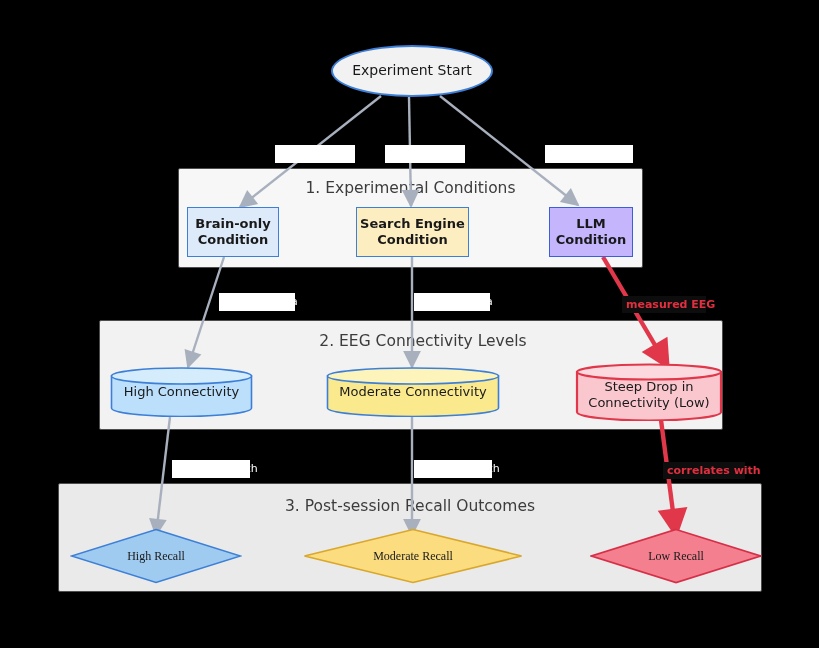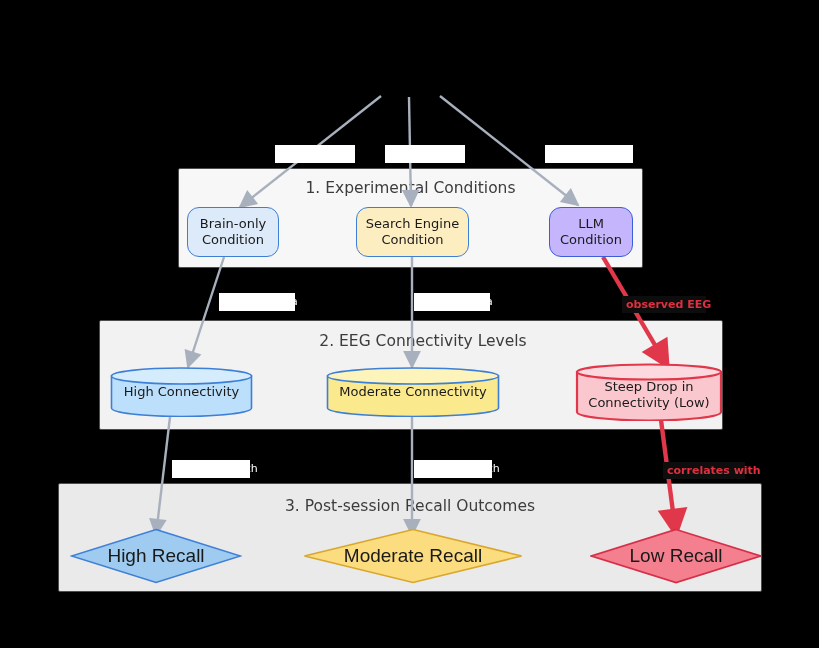--- a/index.html
+++ b/index.html
@@ -56,22 +56,23 @@
   }
 
   .ellipse {
     border-radius: 50%;
     border: 2.2px solid #3d7fd6;
     background: #f2f2f2;
     font-size: 14px;
   }
 
   .rect {
-    border-radius: 12px;
+    border-radius: 0;
     border: 1.5px solid #3d7fd6;
+    font-weight: bold;
   }
 
   
   .cyl {
     position: absolute;
   }
   .cyl .cyl-label {
     position: absolute;
     left: 0; right: 0;
     top: 50%;
@@ -88,23 +89,23 @@
   .diamond {
     position: absolute;
   }
   .diamond .dia-label {
     position: absolute;
     left: 0; right: 0;
     top: 50%;
     transform: translateY(-50%);
     text-align: center;
     color: #191919;
-    font-size: 19px;
+    font-size: 12px;
     z-index: 4;
-    font-family: Liberation Sans, sans-serif;
+    font-family: Liberation Serif, serif;
   }
 
   
   .edge-label {
     position: absolute;
     box-sizing: border-box;
     background: #ffffff;
     color: #ffffff;
     font-size: 11px;
     font-family: "DejaVu Sans", sans-serif;
@@ -157,20 +158,23 @@
       <path d="M170,417 L156,535"></path>
       <path d="M412,417 L412,535"></path>
     </g>
 
     <g stroke="#e0384a" fill="none" stroke-width="4.4" marker-end="url(#ah-red)">
       <path d="M603,257 L668,367"></path>
       <path d="M661,420 L676,535"></path>
     </g>
   </svg>
 
+  <div class="node ellipse" style="left:331px; top:45px; width:162px; height:52px;">
+    <span>Experiment Start</span>
+  </div>
 
   <div class="node rect" style="left:187px; top:207px; width:92px; height:50px; background:#dceaf9; border-color:#3d7fd6;">
     <span style="white-space:pre-line;">Brain-only
 Condition</span>
   </div>
   <div class="node rect" style="left:356px; top:207px; width:113px; height:50px; background:#fdeec2; border-color:#3d7fd6;">
     <span style="white-space:pre-line;">Search Engine
 Condition</span>
   </div>
   <div class="node rect" style="left:549px; top:207px; width:84px; height:50px; background:#c4b5fd; border-color:#3d5ed6;text-align:center;">
@@ -223,19 +227,19 @@
     </svg>
     <div class="dia-label">Low Recall</div>
   </div>
 
   <div class="edge-label" style="left:275px; top:145px; width:80px; height:18px;">assign</div>
   <div class="edge-label" style="left:385px; top:145px; width:80px; height:18px;">assign</div>
   <div class="edge-label" style="left:545px; top:145px; width:88px; height:18px;">assign</div>
 
   <div class="edge-label" style="left:219px; top:293px; width:76px; height:18px;">measured via</div>
   <div class="edge-label" style="left:414px; top:293px; width:76px; height:18px;">measured via</div>
-  <div class="edge-label red" style="left:622px; top:296px; width:84px; height:17px;">observed EEG</div>
+  <div class="edge-label red" style="left:622px; top:296px; width:84px; height:17px;">measured EEG</div>
 
   <div class="edge-label" style="left:172px; top:460px; width:78px; height:18px;">correlates with</div>
   <div class="edge-label" style="left:414px; top:460px; width:78px; height:18px;">correlates with</div>
   <div class="edge-label red" style="left:663px; top:462px; width:82px; height:17px;">correlates with</div>
 
 </div>
 
 </body></html>

